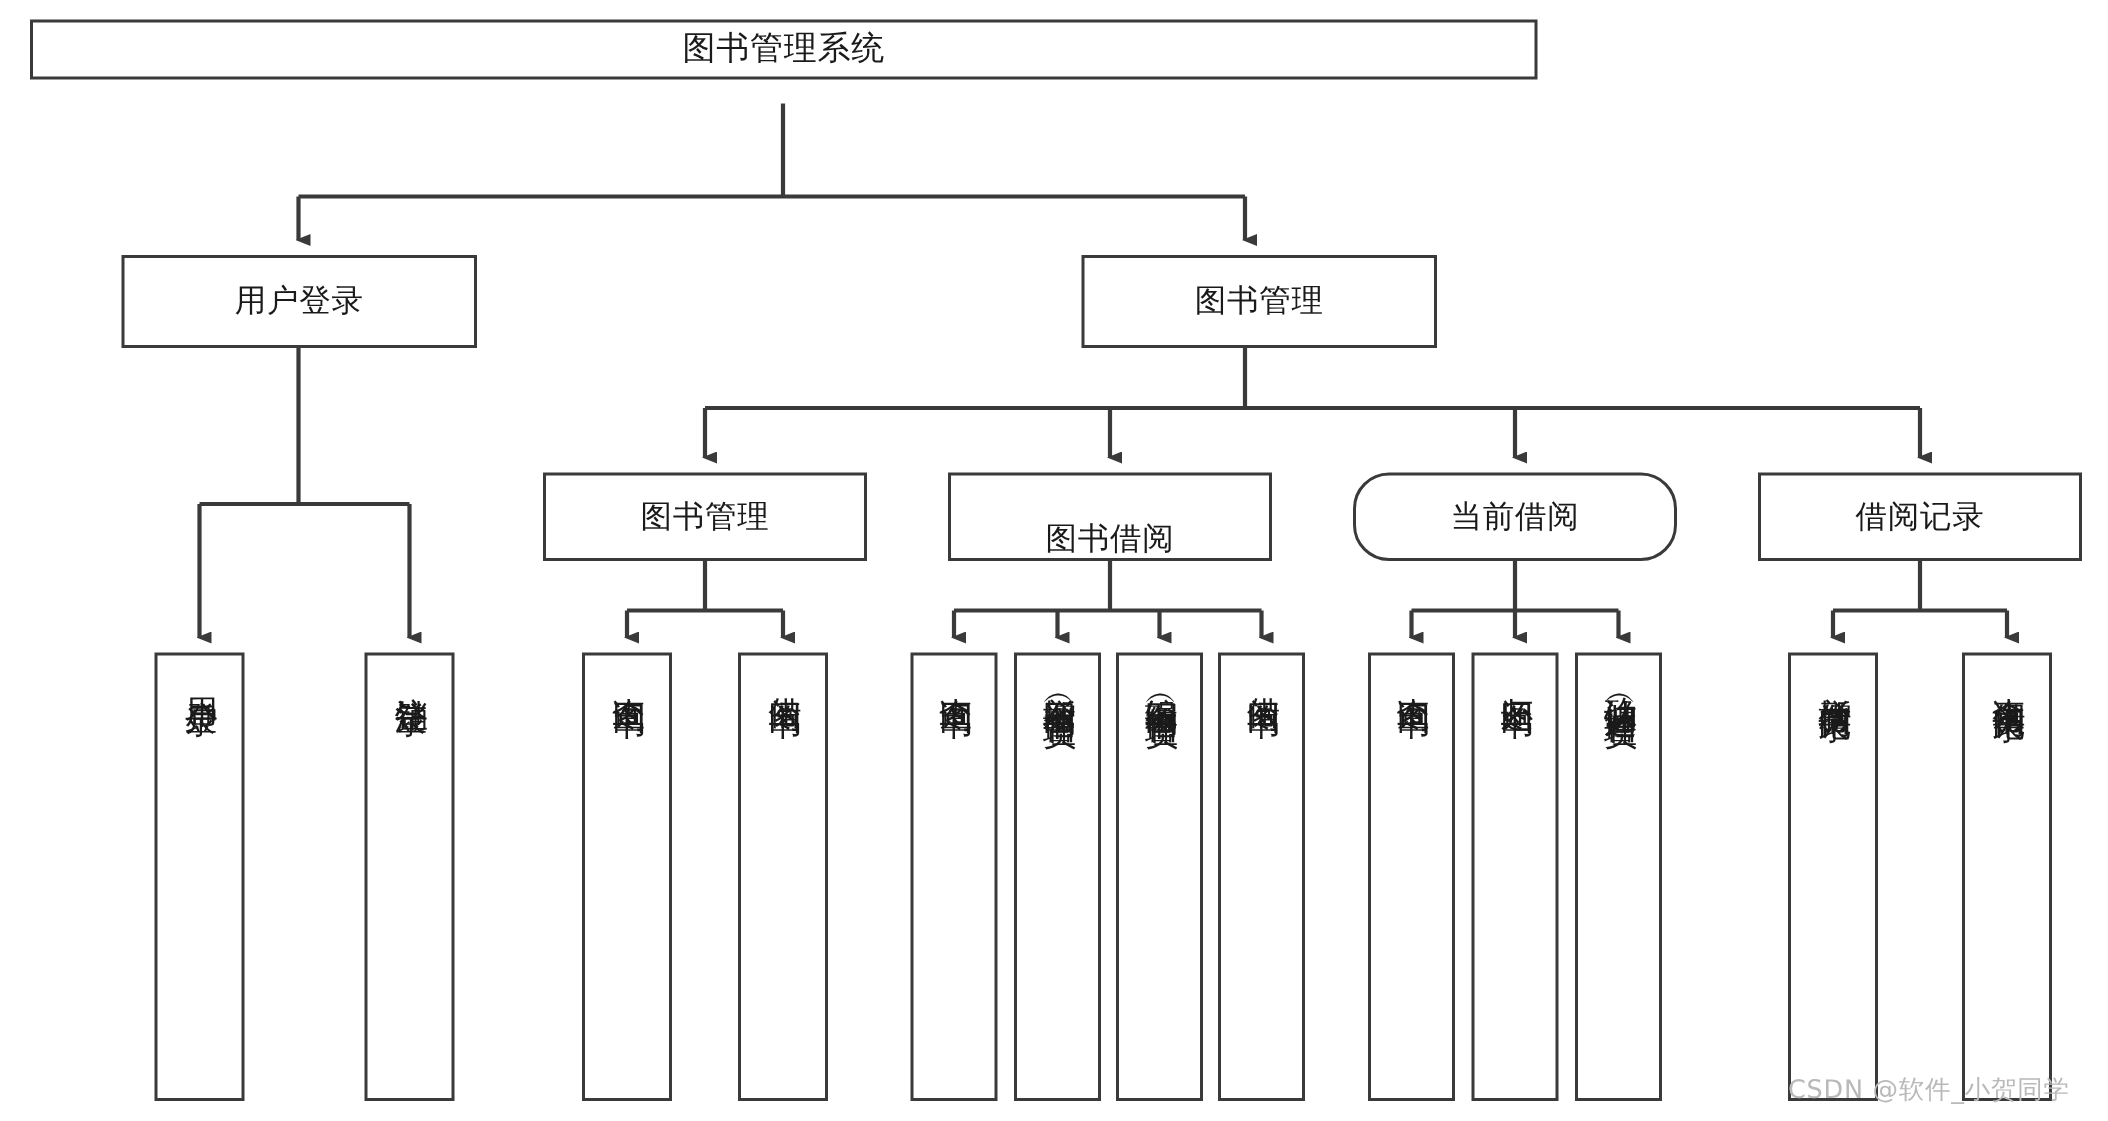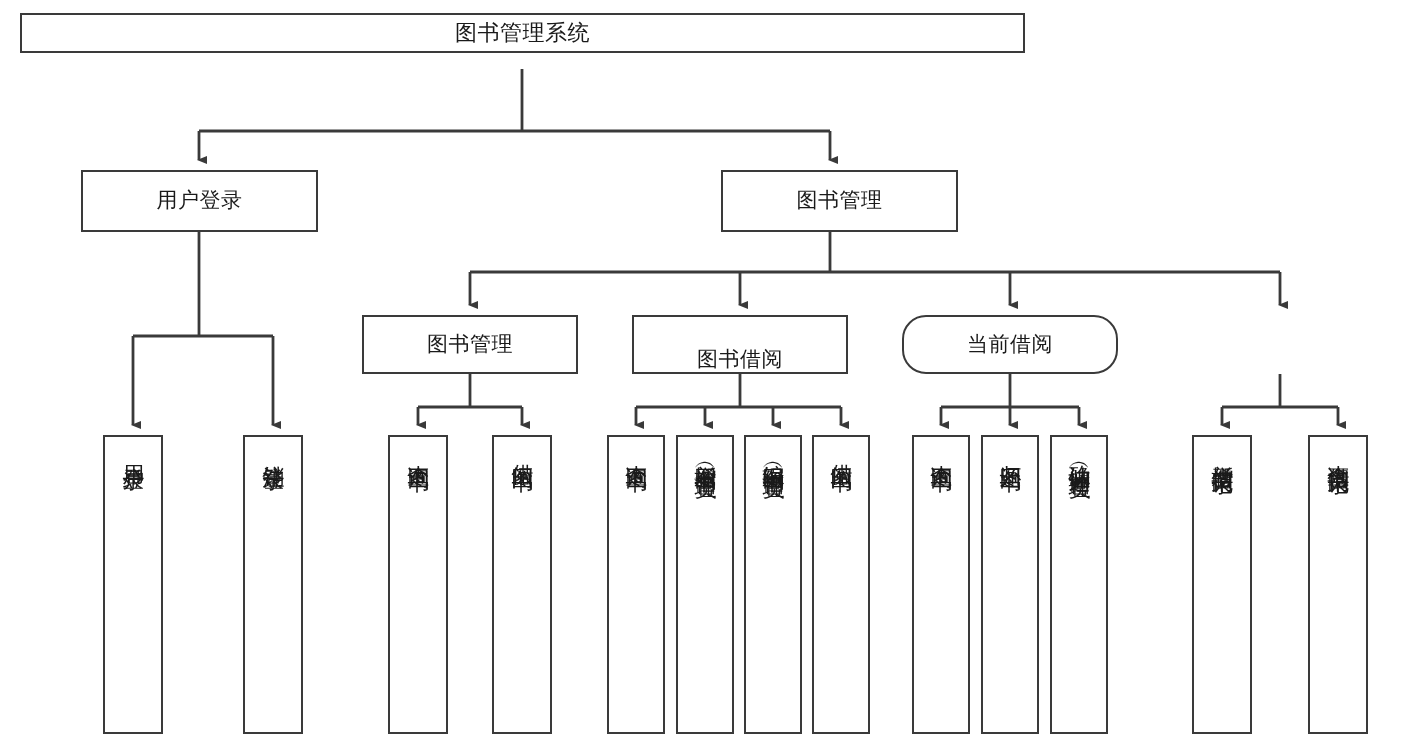--- a/index.html
+++ b/index.html
@@ -134,20 +134,23 @@
 
   <div class="node horizontal" style="left:362px; top:315px; width:216px; height:59px;">
     <span class="node-label">图书管理</span>
   </div>
   <div class="node horizontal" style="left:632px; top:315px; width:216px; height:59px;align-items:flex-end;">
     <span class="node-label">图书借阅</span>
   </div>
   <div class="node horizontal" style="left:902px; top:315px; width:216px; height:59px;border-radius:24px;">
     <span class="node-label">当前借阅</span>
   </div>
+  <div class="node horizontal" style="left:1172px; top:315px; width:216px; height:59px;">
+    <span class="node-label">借阅记录</span>
+  </div>
 
   <div class="node vertical" style="left:103px; top:435px; width:60px; height:299px;">
     <span class="node-label">用户登录</span>
   </div>
   <div class="node vertical" style="left:243px; top:435px; width:60px; height:299px;">
     <span class="node-label">注销登录</span>
   </div>
 
   <div class="node vertical" style="left:388px; top:435px; width:60px; height:299px;">
     <span class="node-label">查询图书</span>
@@ -179,14 +182,15 @@
     <span class="node-label">确认归还（管理员）</span>
   </div>
 
   <div class="node vertical" style="left:1192px; top:435px; width:60px; height:299px;">
     <span class="node-label">新增借阅记录</span>
   </div>
   <div class="node vertical" style="left:1308px; top:435px; width:60px; height:299px;">
     <span class="node-label">查询借阅记录</span>
   </div>
 
+  <div class="watermark" style="left:1192px; top:715px;">CSDN @软件_小贺同学</div>
 
 </div>
 
 </body></html>

